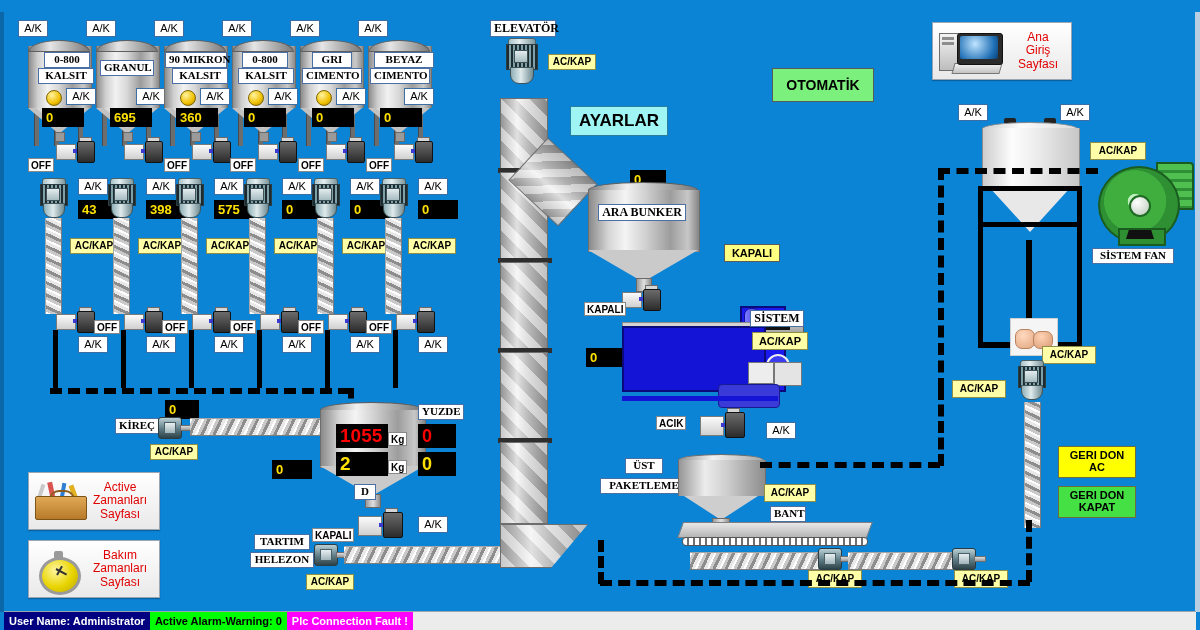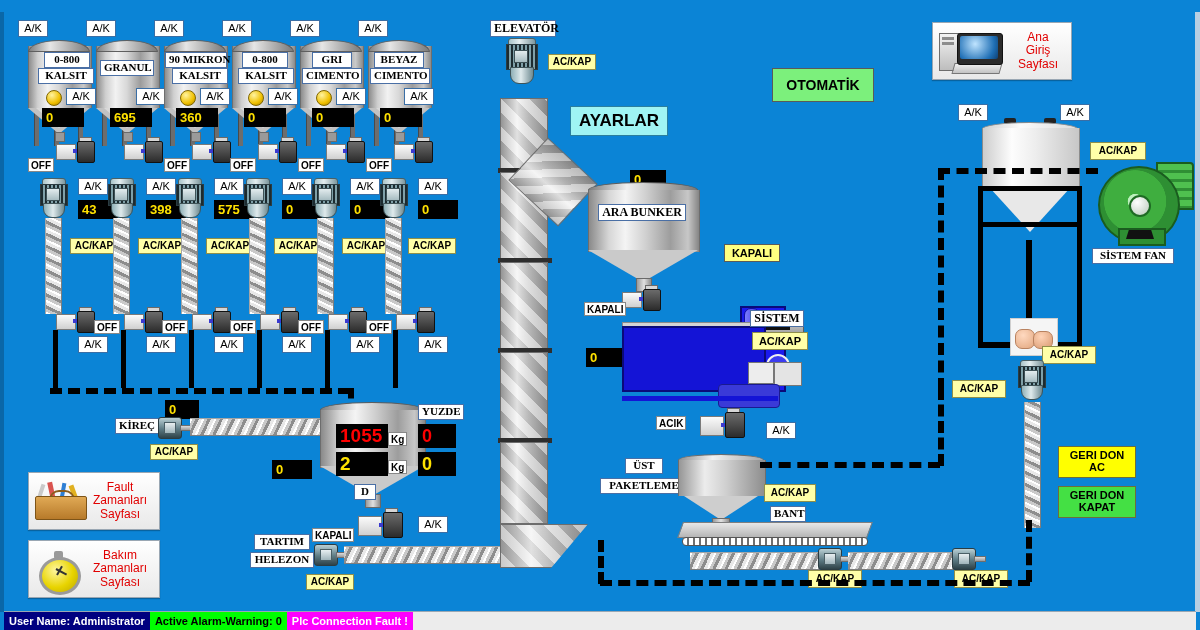--- a/index.html
+++ b/index.html
@@ -407,21 +407,21 @@
   <div class="silo" style="left:368px;top:38px">
     <div class="leg" style="left:6px"></div>
       <div class="leg" style="left:26px"></div>
       <div class="leg" style="left:50px"></div>
     <div class="body"></div>
       <div class="top"></div>
       <div class="cone"></div>
       <div class="cone2"></div>
       <div class="spout"></div>
   </div>
-  <div class="lbl" style="left:374px;top:52px;width:50px">BEYAZ</div>
+  <div class="lbl" style="left:374px;top:52px;width:60px">BEYAZ</div>
   <div class="lbl" style="left:370px;top:68px;width:60px">CIMENTO</div>
   <div class="ak" style="left:404px;top:88px">A/K</div>
   <div class="num" style="left:380px;top:108px;width:42px">0</div>
   <div class="valve" style="left:394px;top:140px">
     <div class="vbody"></div>
       <div class="vstem"></div>
       <div class="vcap"></div>
       <div class="vact"></div>
     </div>
   <div class="state" style="left:366px;top:158px">OFF</div>
@@ -598,21 +598,21 @@
   <div class="navbtn" style="left:28px;top:472px;width:132px;height:58px">
     <div class="toolicon" style="left:6px;top:9px">
       <div class="t1"></div>
         <div class="t2"></div>
         <div class="t3"></div>
         <div class="t4"></div>
       <div class="tbhandle"></div>
         <div class="tbbody"></div>
     </div>
     <div class="nav-txt" style="margin-left:52px">
-      <div>Fault</div>
+      <div>Active</div>
       <div>Zamanları</div>
       <div>Sayfası</div>
     </div>
   </div>
 
   <div class="navbtn" style="left:28px;top:540px;width:132px;height:58px">
     <div class="clockicon" style="left:8px;top:10px">
       <div class="ctop"></div>
         <div class="cface"></div>
         <div class="h1"></div>

